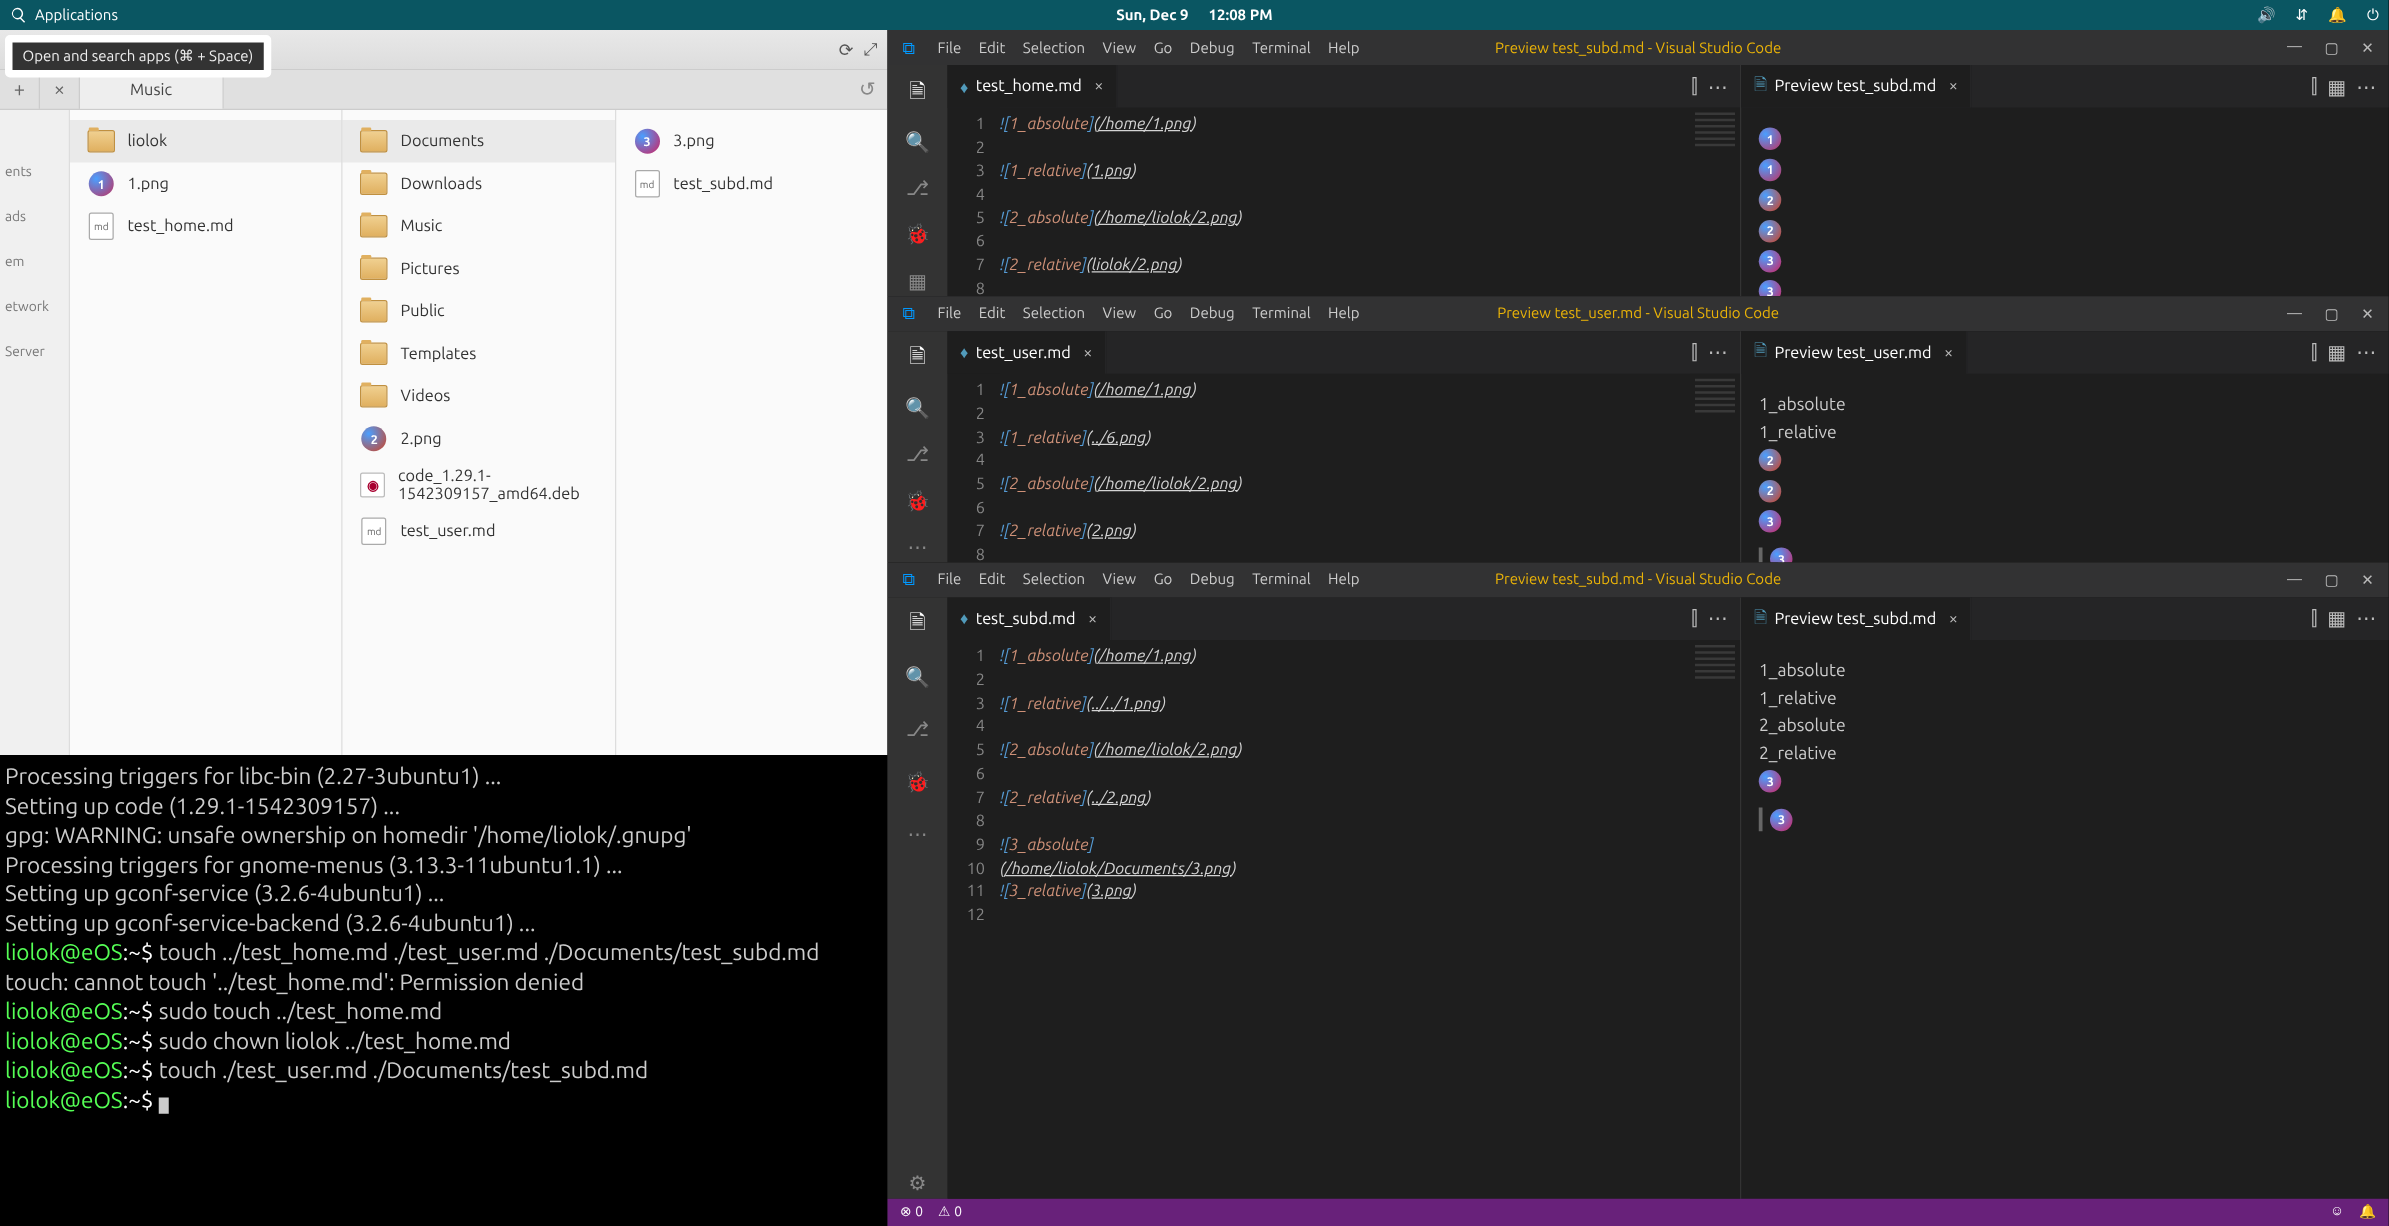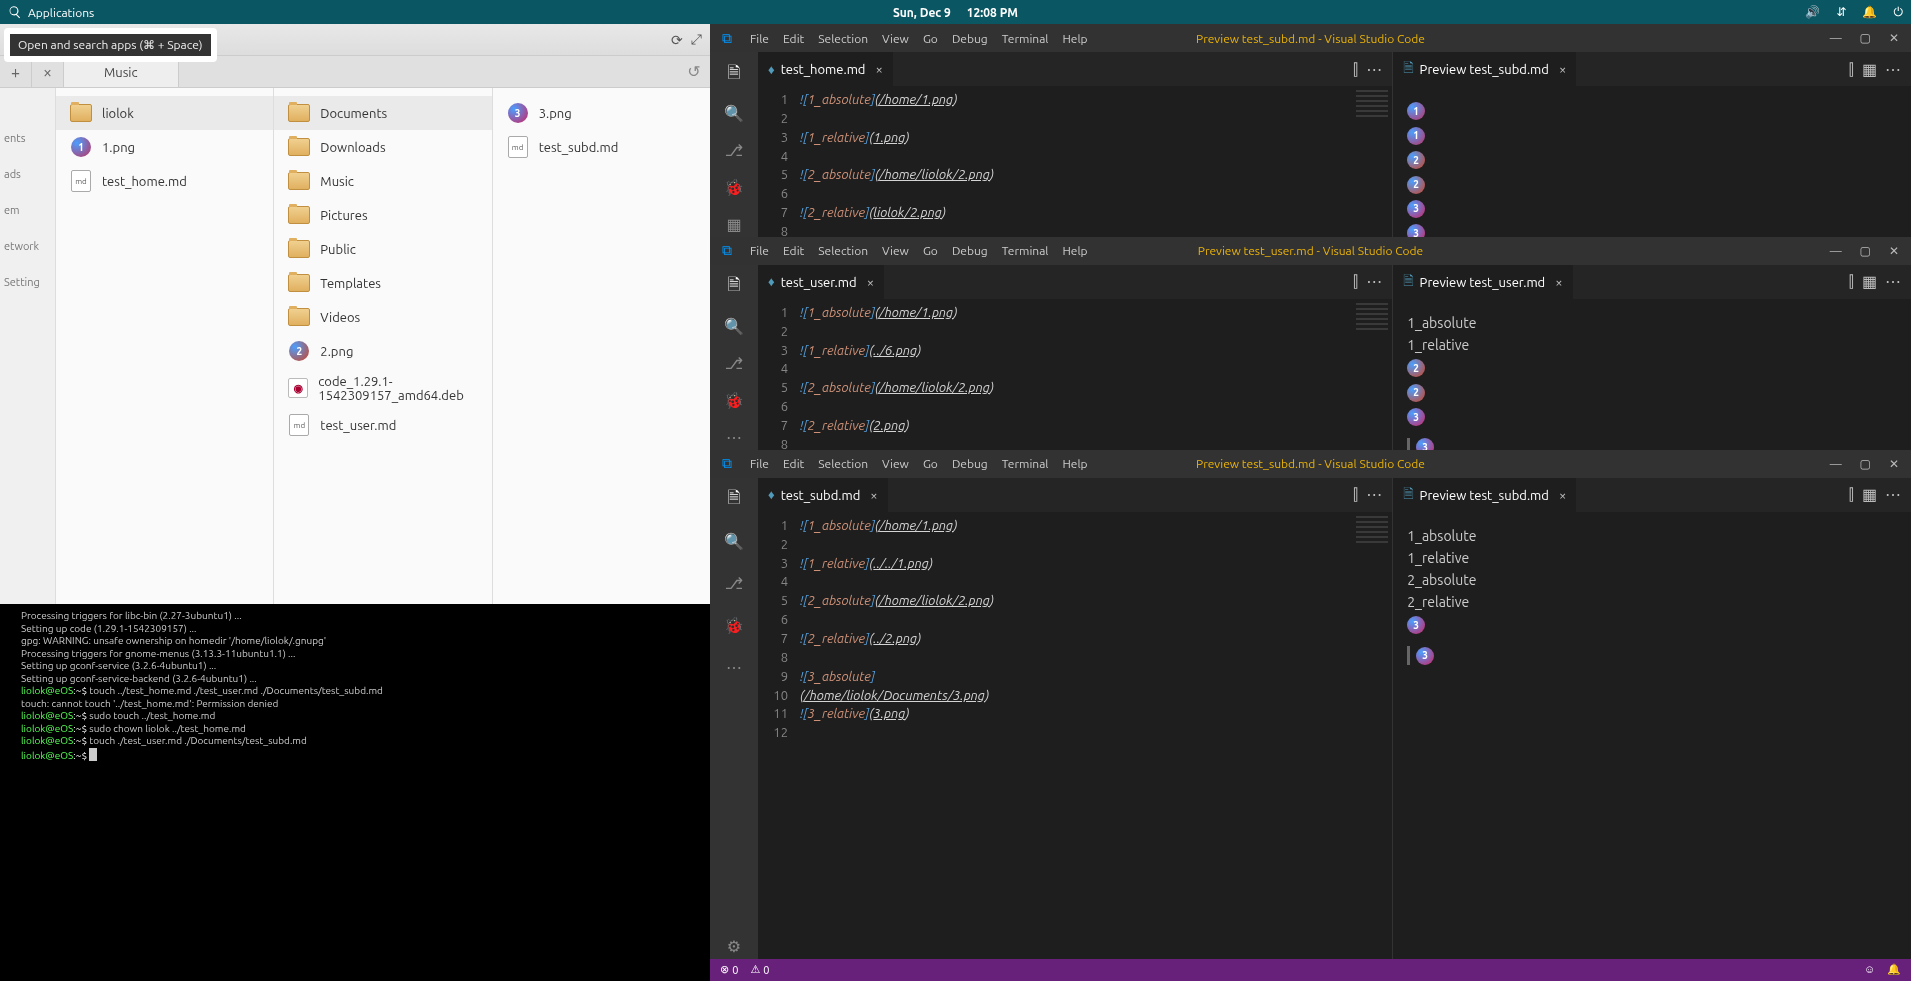--- a/index.html
+++ b/index.html
@@ -35,21 +35,21 @@
 .folder-ic { width:22px; height:18px; background:linear-gradient(#f0d090,#e0b060); border-radius:2px; border:1px solid #c09040; position:relative; }
 .folder-ic::before { content:''; position:absolute; top:-3px; left:0; width:8px; height:3px; background:#e0b060; border-radius:1px 1px 0 0; }
 .file-ic { width:20px; height:22px; background:#fff; border:1px solid #aaa; border-radius:2px; font-size:8px; display:flex; align-items:center; justify-content:center; color:#666; }
 .img-ball { width:20px; height:20px; border-radius:50%; display:flex; align-items:center; justify-content:center; color:#fff; font-size:10px; font-weight:bold; }
 .ball1 { background: radial-gradient(circle at 30% 30%, #4a9fff, #c03060); }
 .ball2 { background: radial-gradient(circle at 30% 30%, #4a9fff, #d04020); }
 .ball3 { background: radial-gradient(circle at 30% 30%, #4a9fff, #d02060); }
 .deb-ic { width:20px; height:20px; background:#fff; border:1px solid #bbb; border-radius:2px; display:flex; align-items:center; justify-content:center; color:#a80030; font-weight:bold; font-size:11px; }
 
 
-.term { position: absolute; top: 604px; left:0; width:710px; bottom:0; background:#000; color:#ccc; font-family: "DejaVu Sans Mono", monospace; font-size: 10px; padding: 6px 21px; line-height: 1.25; white-space: pre; overflow: hidden; }
+.term { position: absolute; top: 604px; left:0; width:710px; bottom:0; background:#000; color:#ccc; font-family: "DejaVu Sans Mono", monospace; font-size: 18px; padding: 6px 4px; line-height: 1.25; white-space: pre; overflow: hidden; }
 .term .prompt-user { color: #5f5; }
 .term .prompt-sep { color: #fff; }
 .term .cursor { display:inline-block; width:8px; height:13px; background:#ccc; vertical-align:text-bottom; }
 
 
 .vsc-stack { position:absolute; top:24px; left:710px; right:0; bottom:0; display:flex; flex-direction:column; }
 .vsc { flex:1; background:#1e1e1e; display:flex; flex-direction:column; min-height:0; position:relative; }
 .vsc.last { flex: 1 1 auto; }
 .vsc-titlebar { height:28px; background:#323233; display:flex; align-items:center; font-size:12px; color:#ccc; }
 .vsc-logo { width:34px; display:flex; align-items:center; justify-content:center; color:#0098ff; font-size:14px; }
@@ -128,21 +128,21 @@
     <div class="fm-tab-close">×</div>
     <div class="fm-tab">Music</div>
     <div class="fm-tab-history">↺</div>
   </div>
   <div class="fm-body">
     <div class="fm-sidebar">
       <div>ents</div>
       <div>ads</div>
       <div>em</div>
       <div>etwork</div>
-      <div>Setting</div>
+      <div>Server</div>
     </div>
 
     <div class="fm-col">
       <div class="fm-item sel">
         <span class="fm-icon">
             <span class="folder-ic"></span>
           </span>
         <span>liolok</span>
       </div>
       <div class="fm-item">

